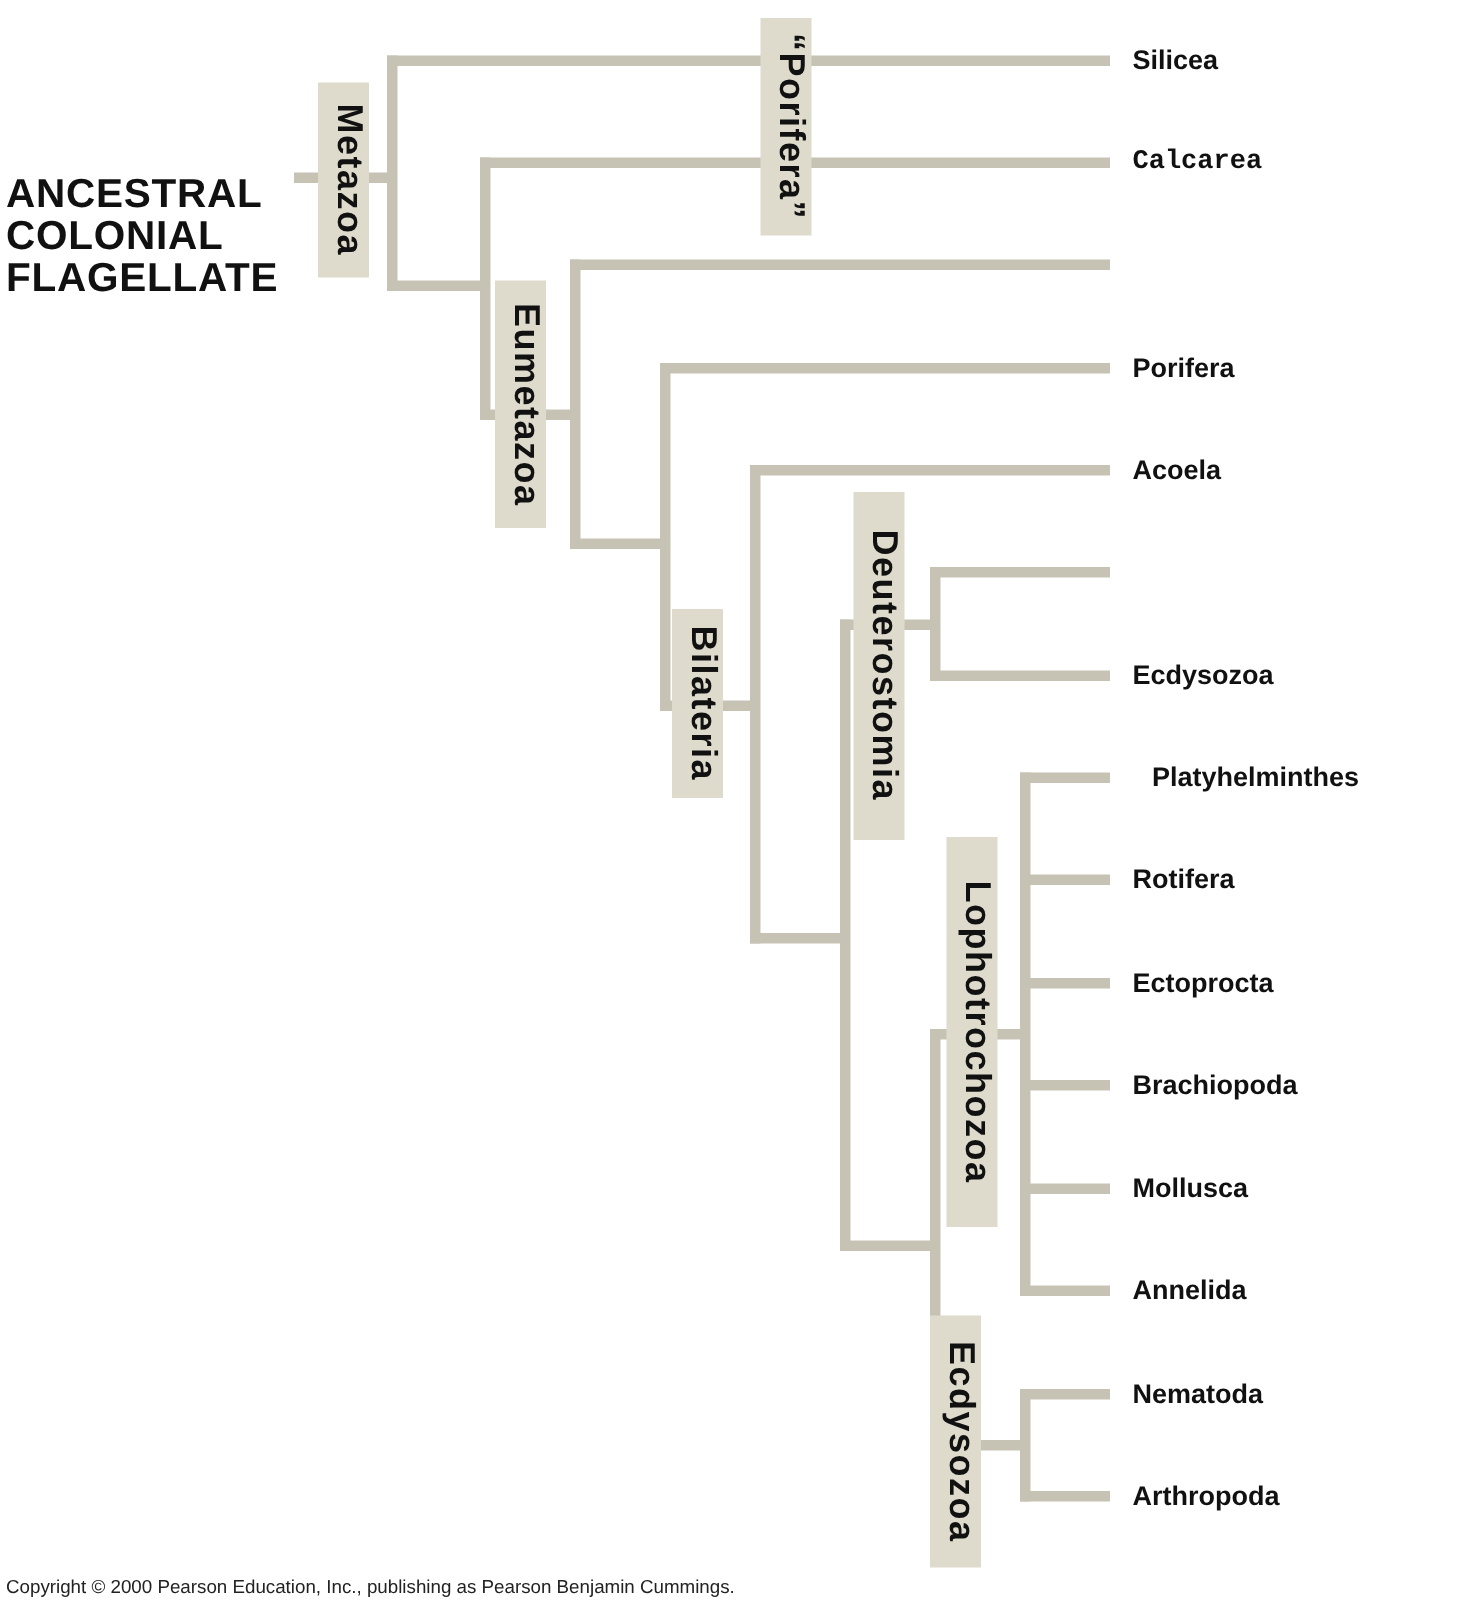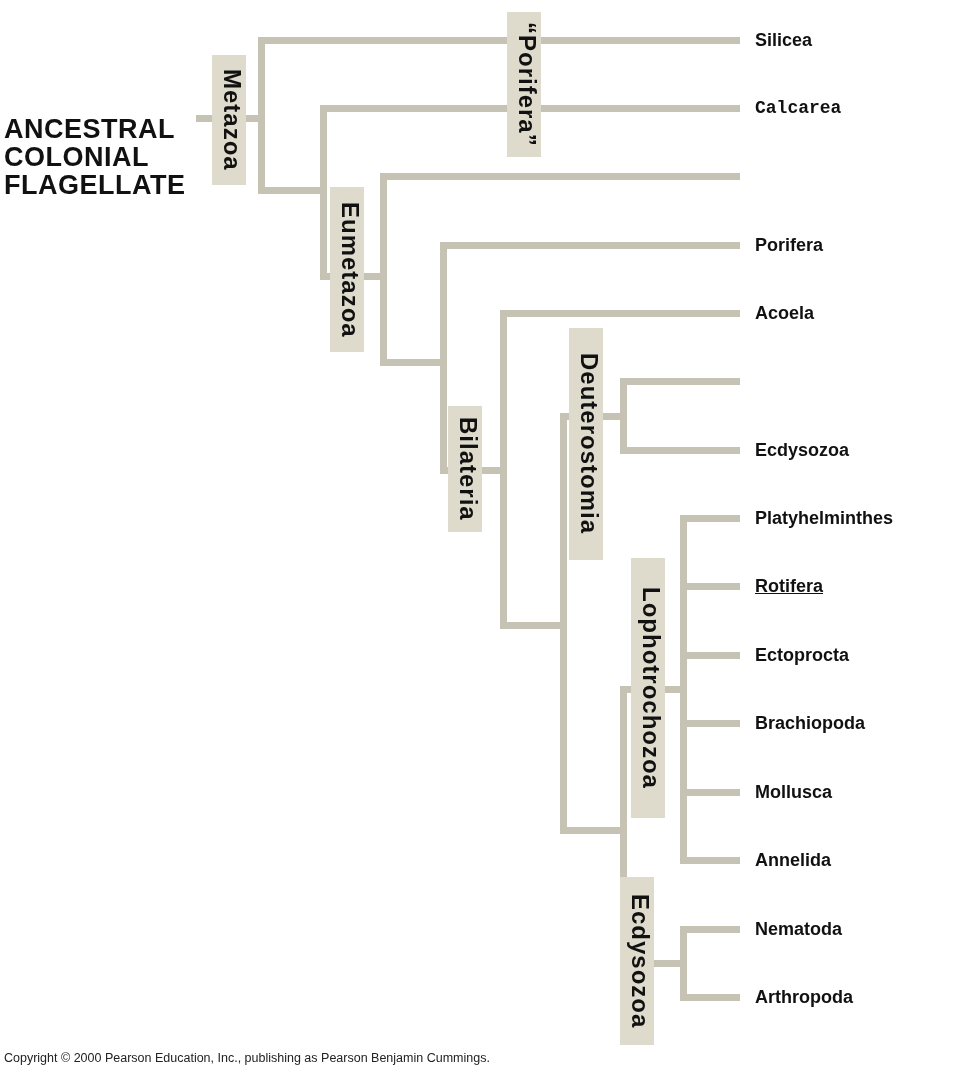--- a/index.html
+++ b/index.html
@@ -118,22 +118,22 @@
   <div class="clade-label" style="left:448px; top:406px; height:126px;">Bilateria</div>
   <div class="clade-label" style="left:569px; top:328px; height:232px;">Deuterostomia</div>
   <div class="clade-label" style="left:631px; top:558px; height:260px;">Lophotrochozoa</div>
   <div class="clade-label" style="left:620px; top:877px; height:168px;">Ecdysozoa</div>
 
   <div class="taxon" style="top:24px;">Silicea</div>
   <div class="taxon" style="top:92px;font-family:Liberation Mono, monospace;">Calcarea</div>
   <div class="taxon" style="top:229px;">Porifera</div>
   <div class="taxon" style="top:297px;">Acoela</div>
   <div class="taxon" style="top:434px;">Ecdysozoa</div>
-  <div class="taxon" style="top:502px;">Platyhelminthes</div>
-  <div class="taxon" style="top:570px;text-decoration:underline;">Rotifera</div>
+  <div class="taxon" style="top:502px;margin-left:13px;">Platyhelminthes</div>
+  <div class="taxon" style="top:570px;">Rotifera</div>
   <div class="taxon" style="top:707px;">Brachiopoda</div>
   <div class="taxon" style="top:639px;">Ectoprocta</div>
   <div class="taxon" style="top:776px;">Mollusca</div>
   <div class="taxon" style="top:844px;">Annelida</div>
   <div class="taxon" style="top:913px;text-align:center;">Nematoda</div>
   <div class="taxon" style="top:981px;">Arthropoda</div>
 
   <div class="footer">Copyright © 2000 Pearson Education, Inc., publishing as Pearson Benjamin Cummings.</div>
 
 </div>

